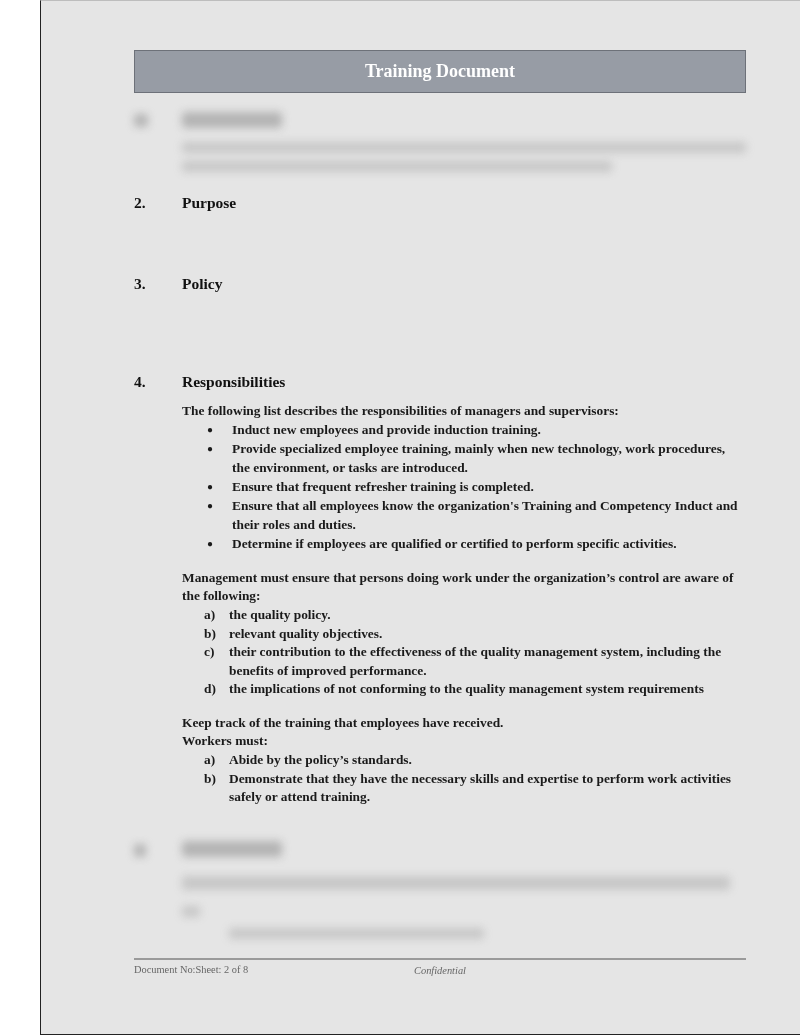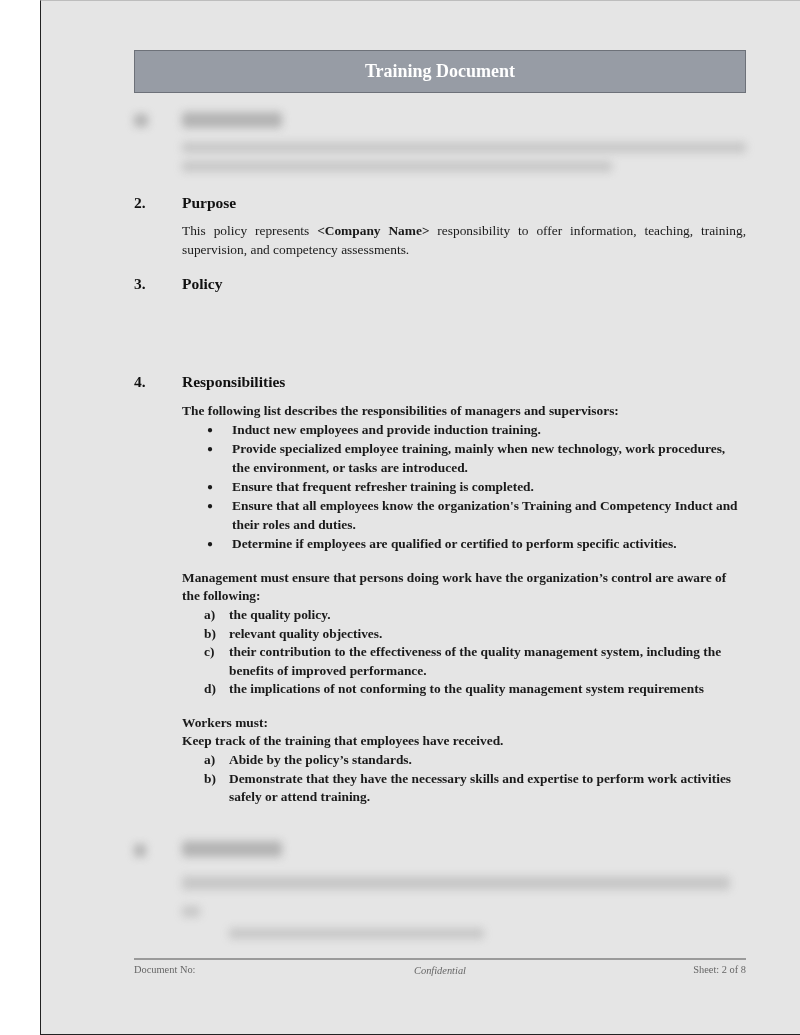--- a/index.html
+++ b/index.html
@@ -44,21 +44,21 @@
     .bullets .tx { flex: 1; }
     .bullets li.dot { margin-top: 0.6px; }
     .bullets .mk.bul { font-size: 10px; padding-left: 3px; }
     .gap { height: 15px; }
     .footer {
       position: absolute; left: 93px; top: 957px; width: 612px;
       border-top: 2px solid #9a9a9a; padding-top: 3px;
       font-family: "Liberation Serif", "DejaVu Serif", serif;
       font-size: 10.4px; color: #666; line-height: 13.5px;
     }
-    .footer .row { display: flex; justify-content: space-between; }
+    .footer .row { display: flex; justify-content: flex-start; }
     .footer .c { position: absolute; left: 0; right: 0; text-align: center; top: 4px; font-style: italic; }
   </style>
 </head>
 <body>
 
 <div class="page">
 
   <div class="title-bar">
     <span>Training Document</span>
   </div>
@@ -68,21 +68,20 @@
     <div class="blk" style="left:141px;top:111px;width:100px;height:16px;"></div>
     <div class="blk" style="left:141px;top:141px;width:564px;height:11px;opacity:.6;"></div>
     <div class="blk" style="left:141px;top:160px;width:430px;height:11px;opacity:.6;"></div>
   </div>
 
   <div class="sec" style="top:191px;">
     <div class="sec-head">
       <span class="sec-num">2.</span>
       <span>Purpose</span>
     </div>
-    <div class="body-text justify"><span>This policy represents </span><b>&lt;Company Name&gt;</b><span> responsibility to offer information, teaching, training, supervision, and competency assessments.</span></div>
   </div>
 
   <div class="sec" style="top:272px;">
     <div class="sec-head">
       <span class="sec-num">3.</span>
       <span>Policy</span>
     </div>
   </div>
 
   <div class="sec" style="top:370px;">
@@ -108,42 +107,42 @@
         <li class="dot">
             <span class="mk bul">●</span>
             <span class="tx">Ensure that all employees know the organization's Training and Competency Induct and their roles and duties.</span>
           </li>
         <li class="dot">
             <span class="mk bul">●</span>
             <span class="tx">Determine if employees are qualified or certified to perform specific activities.</span>
           </li>
       </ul>
       <div class="gap"></div>
-      <div>Management must ensure that persons doing work have the organization’s control are aware of the following:</div>
+      <div>Management must ensure that persons doing work under the organization’s control are aware of the following:</div>
       <ul class="bullets">
         <li>
             <span class="mk">a)</span>
             <span class="tx">the quality policy.</span>
           </li>
         <li>
             <span class="mk">b)</span>
             <span class="tx">relevant quality objectives.</span>
           </li>
         <li>
             <span class="mk">c)</span>
             <span class="tx">their contribution to the effectiveness of the quality management system, including the benefits of improved performance.</span>
           </li>
         <li>
             <span class="mk">d)</span>
             <span class="tx">the implications of not conforming to the quality management system requirements</span>
           </li>
       </ul>
       <div class="gap"></div>
+      <div>Keep track of the training that employees have received.</div>
       <div>Workers must:</div>
-      <div>Keep track of the training that employees have received.</div>
       <ul class="bullets">
         <li>
             <span class="mk">a)</span>
             <span class="tx">Abide by the policy’s standards.</span>
           </li>
         <li>
             <span class="mk">b)</span>
             <span class="tx">Demonstrate that they have the necessary skills and expertise to perform work activities safely or attend training.</span>
           </li>
       </ul>

